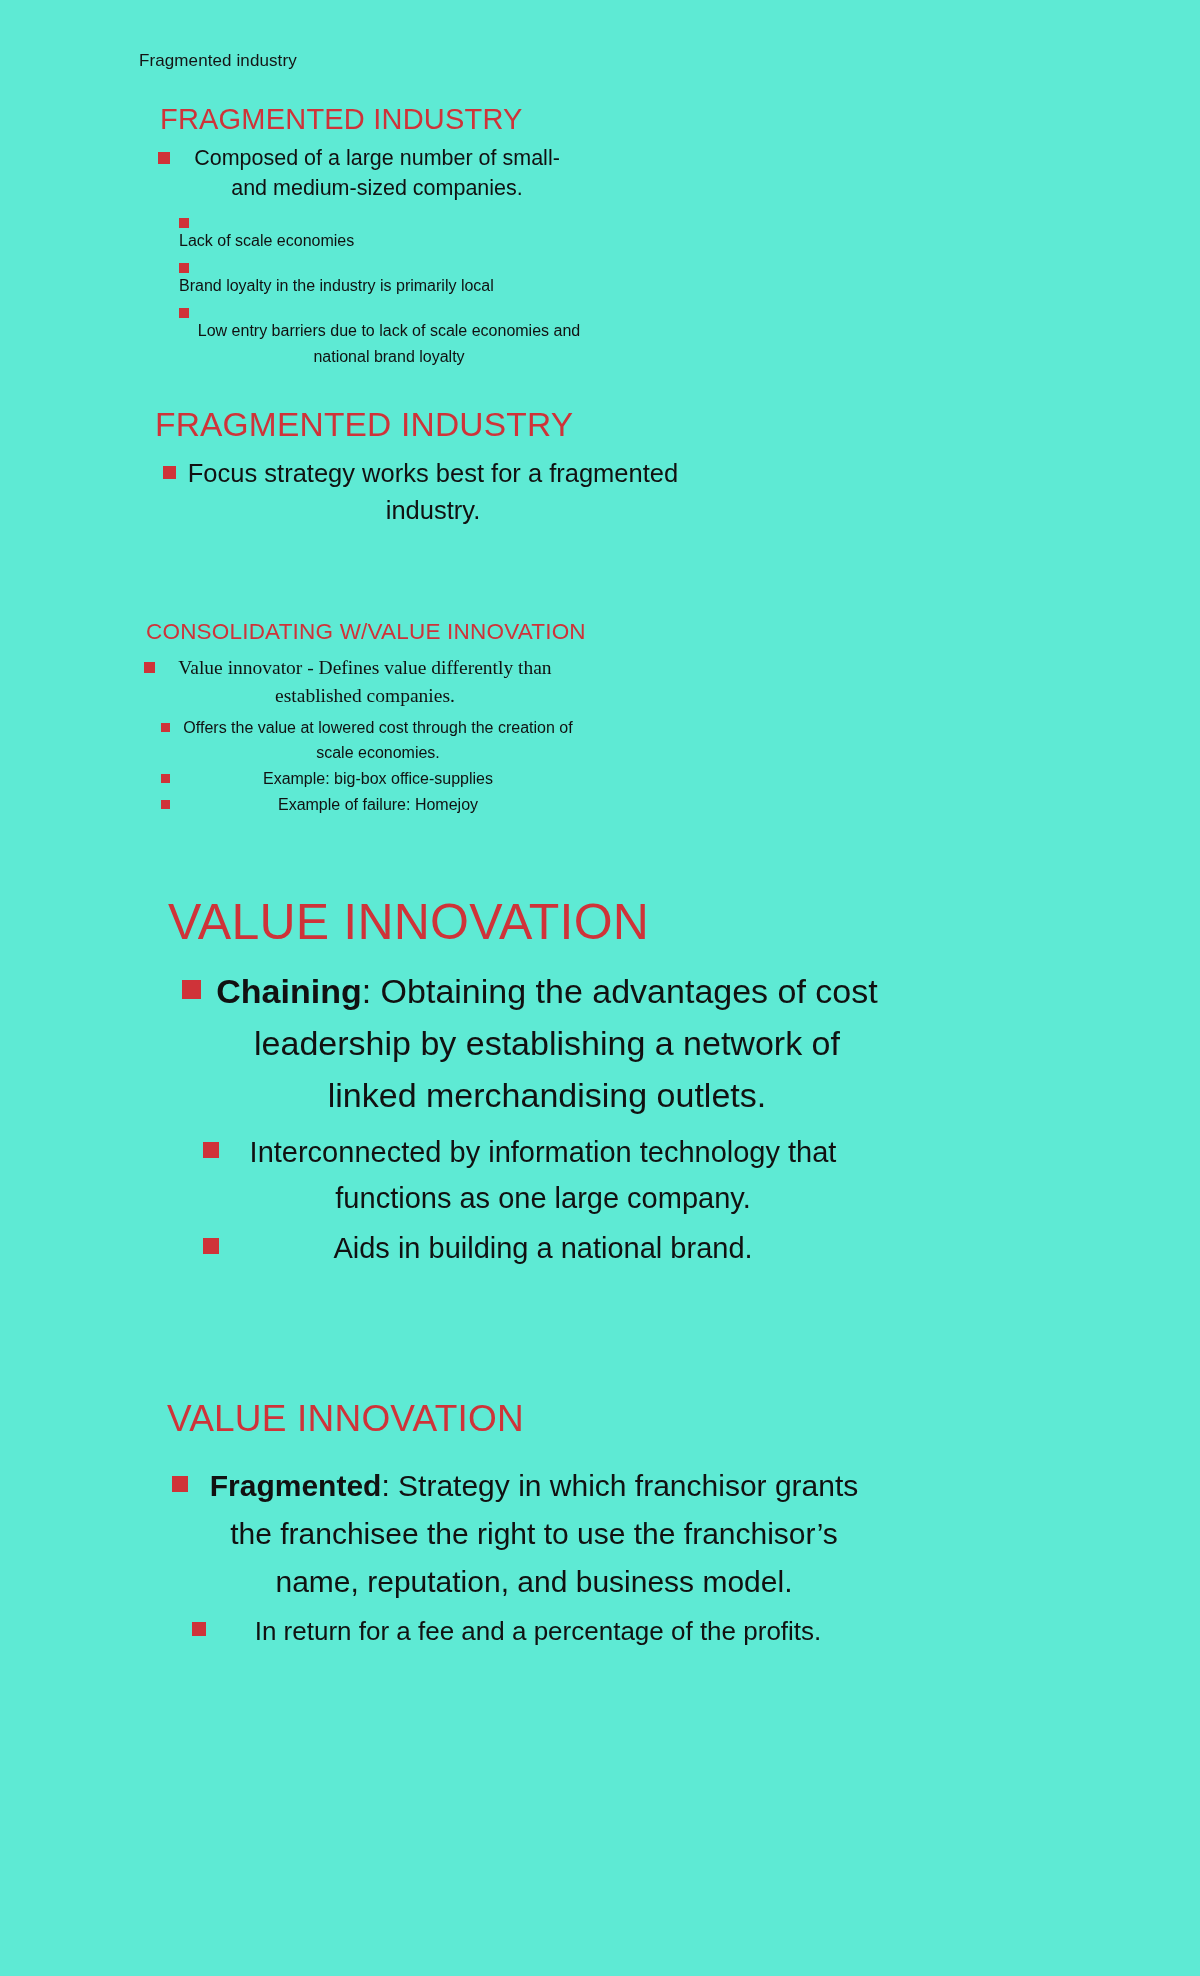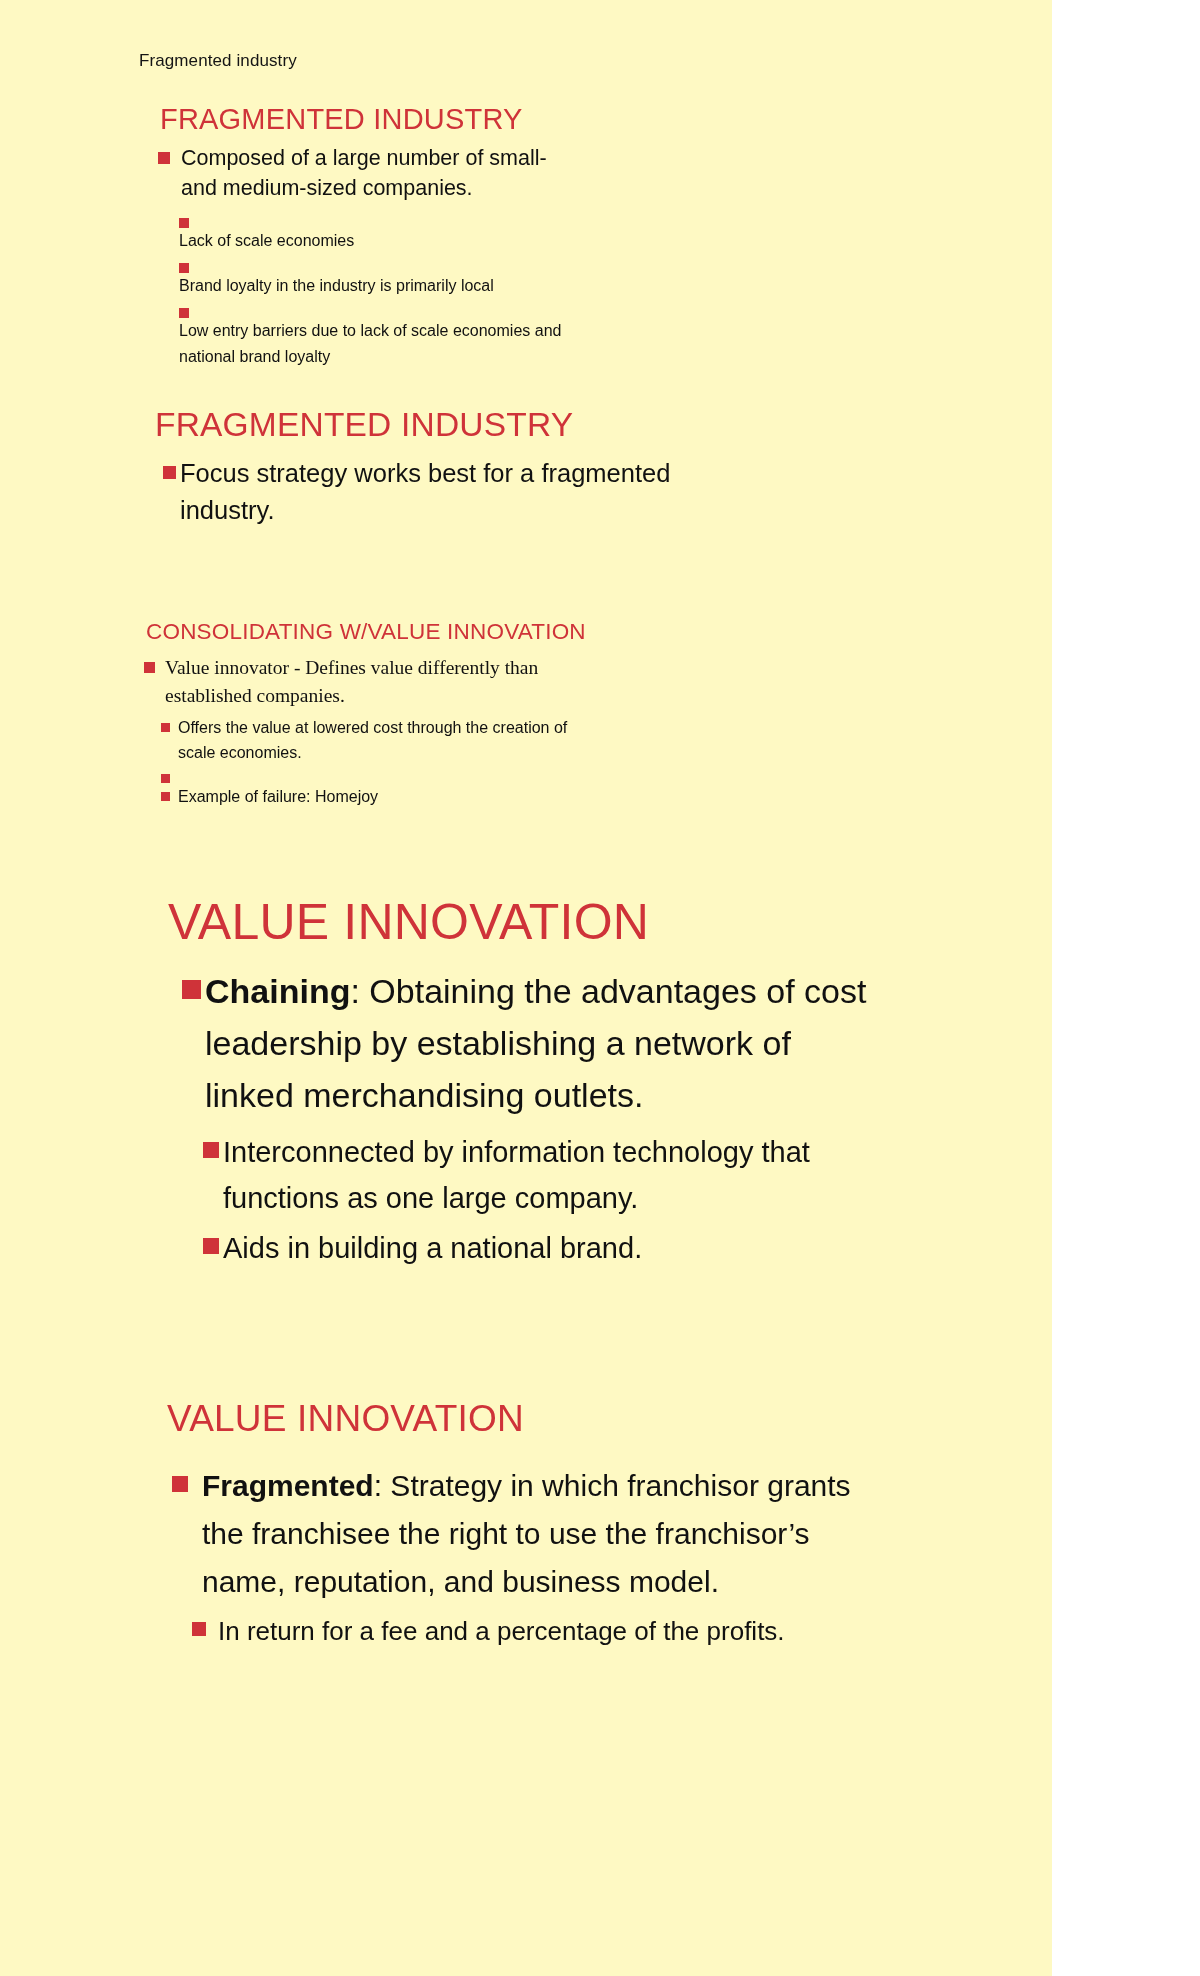--- a/index.html
+++ b/index.html
@@ -11,23 +11,23 @@
     width: 1200px;
     height: 1976px;
     position: relative;
     font-family: "Liberation Sans", sans-serif;
     color: #000000;
     -webkit-font-smoothing: antialiased;
   }
 
   .page {
     position: relative;
-    width: 1052px;
+    width: 1200px;
     height: 1976px;
-    background: #fef9c3;
+    background: #5eead4;
     overflow: hidden;
   }
 
   
   .doc-label {
     position: absolute;
     left: 139px;
     top: 50px;
     font-size: 17px;
     line-height: 22px;
@@ -38,21 +38,21 @@
   
   .heading {
     position: absolute;
     color: #cf3339;
     font-weight: 400;
     letter-spacing: 0.2px;
     white-space: nowrap;
   }
 
   
-  .blk { position: absolute; }
+  .blk { position: absolute; text-align: center; }
 
   .row {
     display: flex;
     align-items: flex-start;
   }
   .bullet {
     flex: 0 0 auto;
     background: #cf3339;
     display: block;
   }
@@ -154,20 +154,21 @@
     <div class="row lvl1">
       <span class="bullet"></span>
       <span class="txt">Value innovator - Defines value differently than established companies.</span>
     </div>
     <div class="row lvl2">
       <span class="bullet"></span>
       <span class="txt">Offers the value at lowered cost through the creation of scale economies.</span>
     </div>
     <div class="row lvl2">
       <span class="bullet"></span>
+      <span class="txt">Example: big-box office-supplies</span>
     </div>
     <div class="row lvl2">
       <span class="bullet"></span>
       <span class="txt">Example of failure: Homejoy</span>
     </div>
   </div>
 
   <div class="heading" id="h4">VALUE INNOVATION</div>
   <div class="blk" id="s4">
     <div class="row lvl1">

